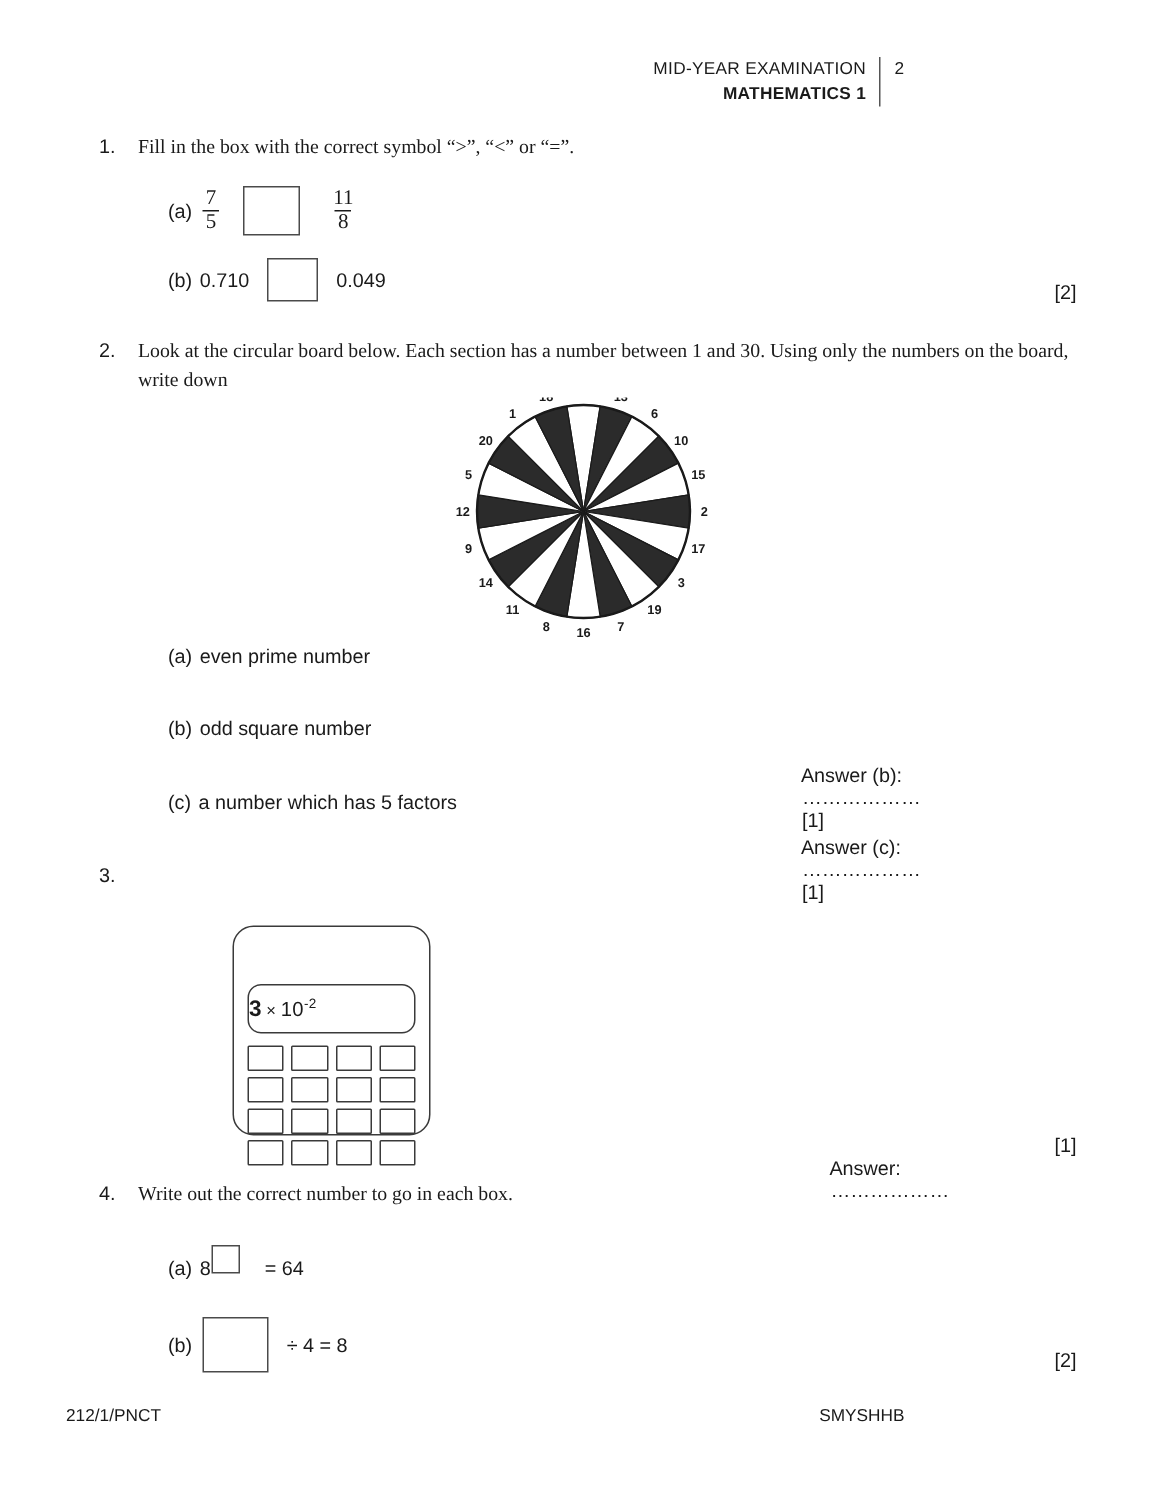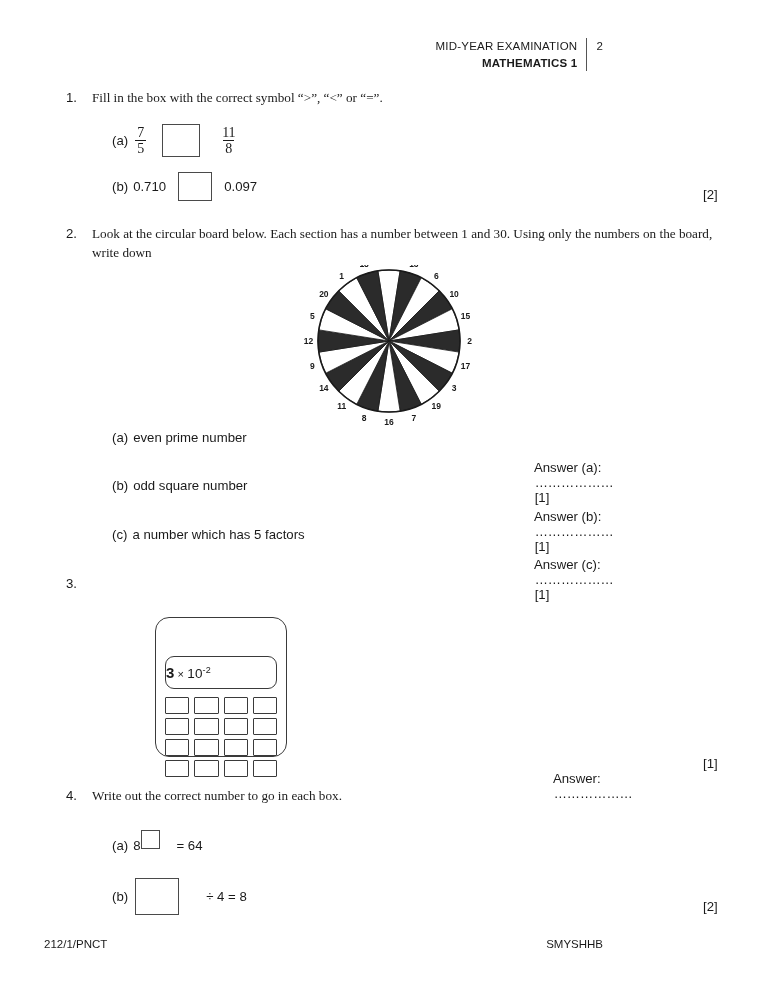--- a/index.html
+++ b/index.html
@@ -192,21 +192,21 @@
     width: 19px; height: 19px;
     border: 1.3px solid #4a4a4a;
     display: inline-block;
     margin: 0 0 12px 1px;
     vertical-align: middle;
     box-sizing: border-box;
   }
   #q4a .eq { margin-left: 16px; }
   #q4b { top: 878px; left: 112px; }
   #q4b .ansbox { width: 44px; height: 37px; margin: 0 6px 0 2px; }
-  #q4b .eq { margin-left: 21px; }
+  #q4b .eq { margin-left: 6px; }
 
   
   .footer {
     position: absolute;
     bottom: 44px;
     font-size: 11.5px;
   }
   #footer-left { left: 44px; }
   #footer-right { right: 44px; }
 </style>
@@ -239,21 +239,21 @@
     <span class="frac">
       <span class="num">11</span>
       <span class="den">8</span>
     </span>
   </div>
 
   <div class="part" id="q1b">
     <span class="part-label">(b)</span>
     <span>0.710</span>
     <span class="ansbox"></span>
-    <span>0.097</span>
+    <span>0.049</span>
   </div>
 
   <div class="marks" id="q1-marks">[2]</div>
 
   <div class="q" id="q2">
     <div class="q-num">2.</div>
     <div class="q-text">Look at the circular board below. Each section has a number between 1 and 30. Using only the numbers on the board, write down</div>
   </div>
 
   <div id="board">
@@ -299,25 +299,20 @@
         <text x="20.87" y="31.68" text-anchor="middle" font-family="&quot;Liberation Sans&quot;, sans-serif" font-size="8.5" font-weight="bold" fill="#1a1a1a">20</text>
         <text x="38.68" y="13.87" text-anchor="middle" font-family="&quot;Liberation Sans&quot;, sans-serif" font-size="8.5" font-weight="bold" fill="#1a1a1a">1</text>
         <text x="61.12" y="2.44" text-anchor="middle" font-family="&quot;Liberation Sans&quot;, sans-serif" font-size="8.5" font-weight="bold" fill="#1a1a1a">18</text>
       </svg>
     </div>
 
   <div class="part q2part" id="q2a">
     <span class="part-label">(a)</span>
     <span>even prime number</span>
   </div>
-  <div class="answer-line" id="ans-a">
-    <span>Answer (a):</span>
-    <span>………………</span>
-    <span>[1]</span>
-  </div>
 
   <div class="part q2part" id="q2b">
     <span class="part-label">(b)</span>
     <span>odd square number</span>
   </div>
   <div class="answer-line" id="ans-b">
     <span>Answer (b):</span>
     <span>………………</span>
     <span>[1]</span>
   </div>

